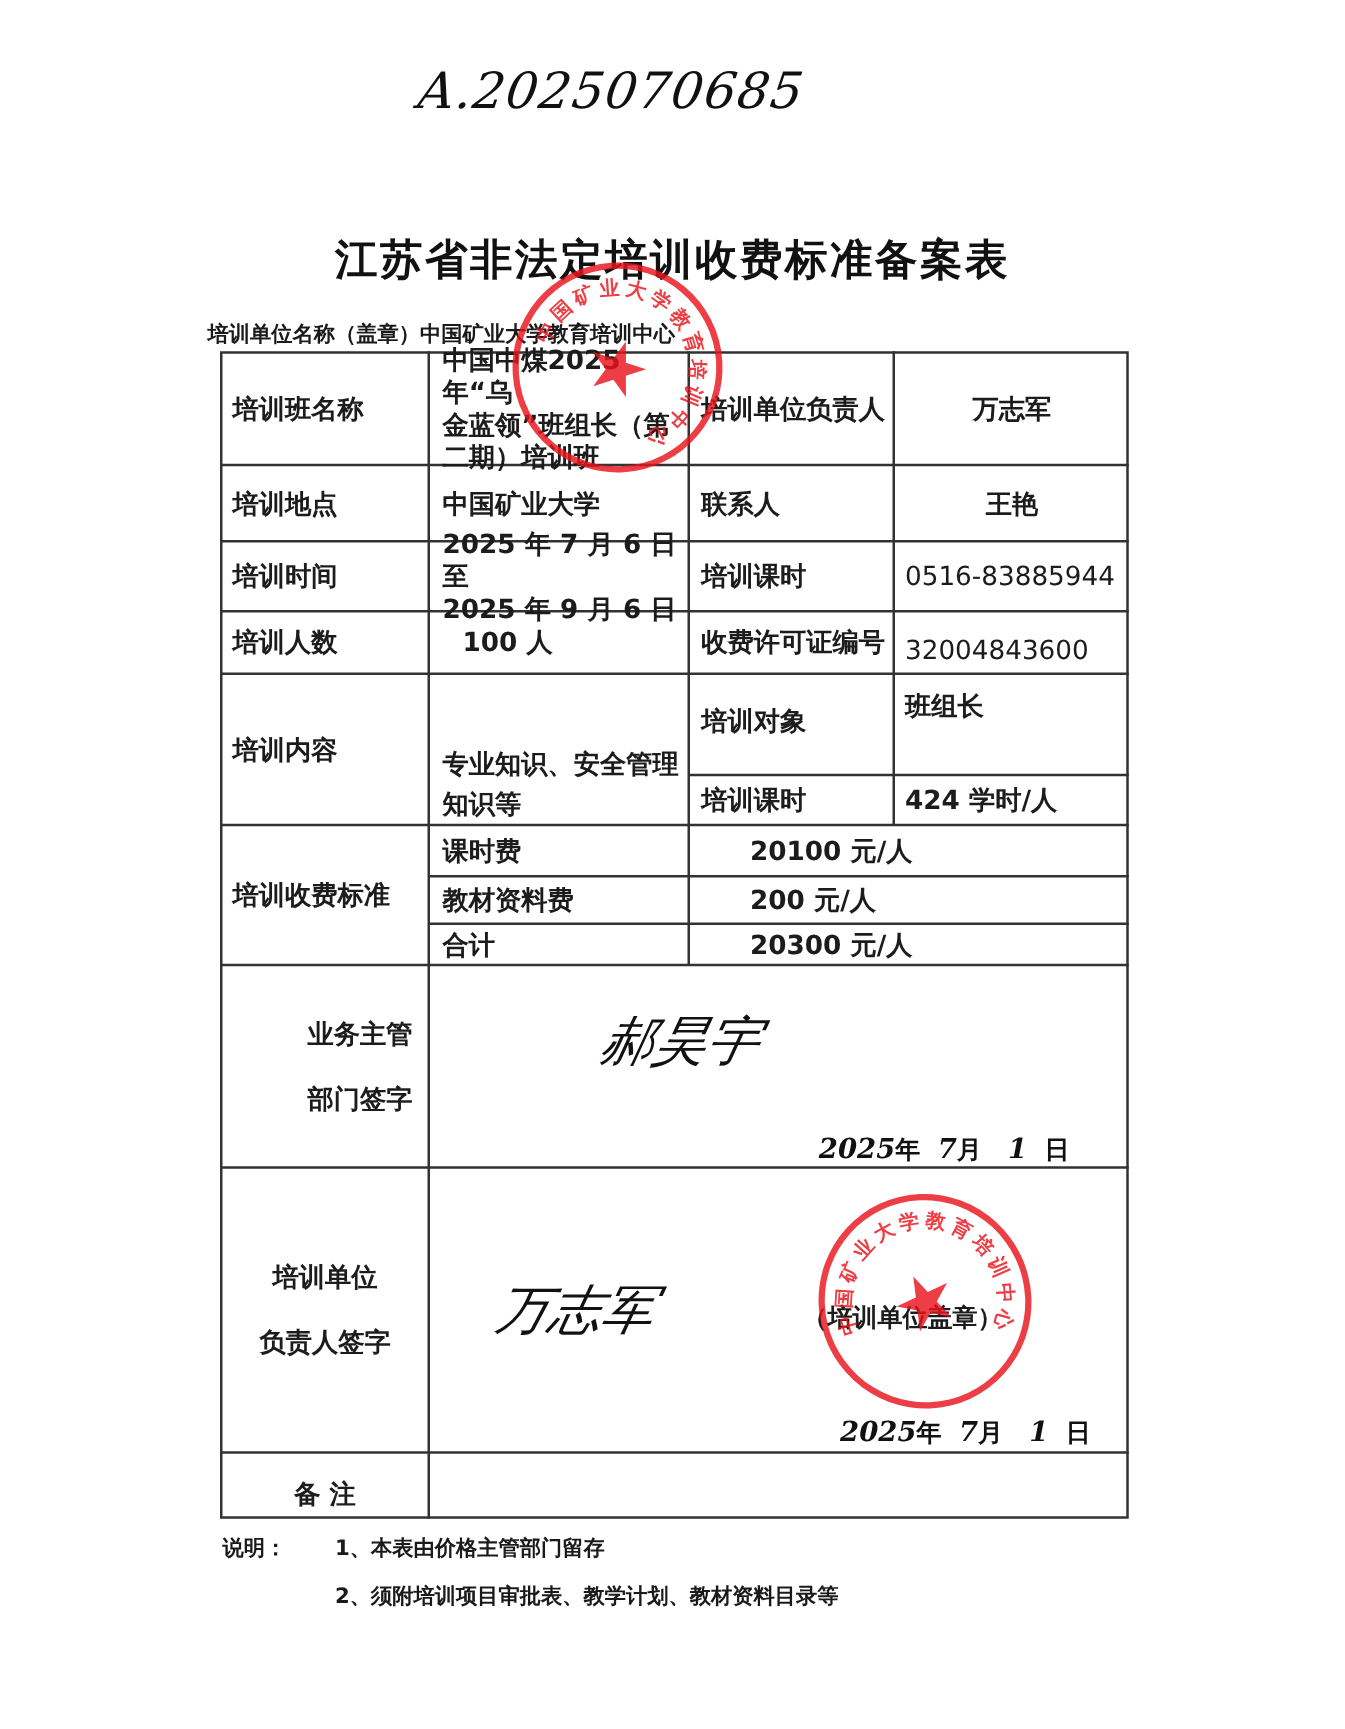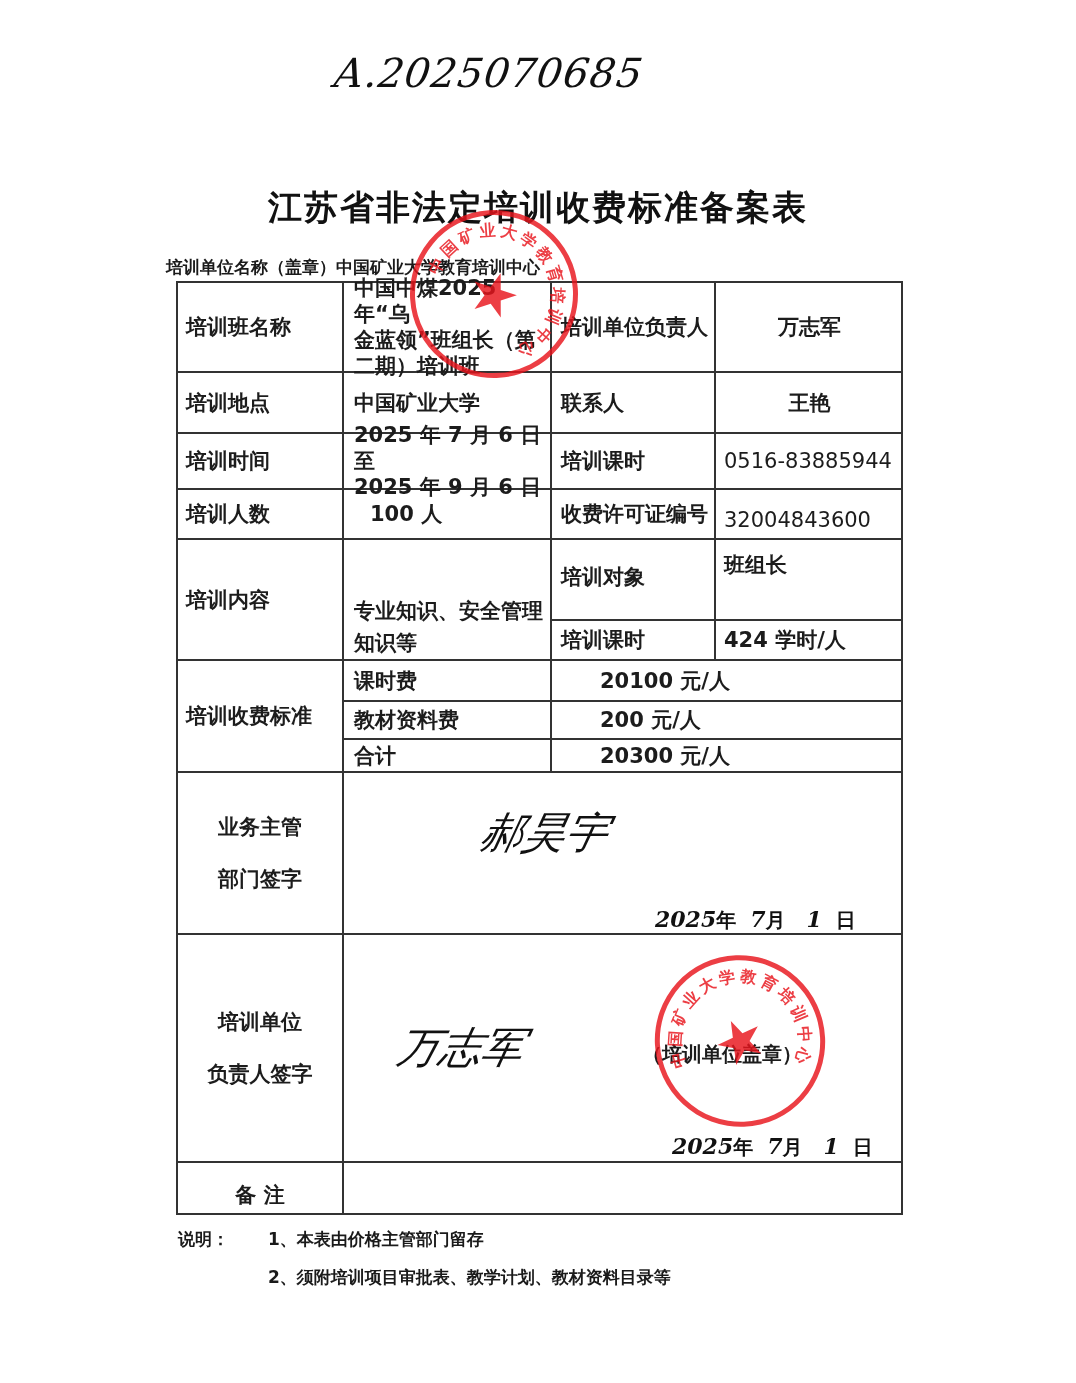--- a/index.html
+++ b/index.html
@@ -119,21 +119,21 @@
 <div class="cell" style="left:724px;top:621px;width:179px;height:38px;">424 学时/人</div>
 
 <div class="cell" style="left:186px;top:661px;width:156px;height:110px;">培训收费标准</div>
 <div class="cell" style="left:354px;top:661px;width:196px;height:39px;">课时费</div>
 <div class="cell" style="left:600px;top:661px;width:300px;height:39px;">20100 元/人</div>
 <div class="cell" style="left:354px;top:702px;width:196px;height:36px;">教材资料费</div>
 <div class="cell" style="left:600px;top:702px;width:300px;height:36px;">200 元/人</div>
 <div class="cell" style="left:354px;top:740px;width:196px;height:31px;">合计</div>
 <div class="cell" style="left:600px;top:740px;width:300px;height:31px;">20300 元/人</div>
 
-<div class="cell center" style="left:178px;top:773px;width:164px;height:160px;">
+<div class="cell center" style="left:178px;top:773px;width:164px;height:160px;padding-left:28px;">
   <div style="line-height:52px;">
     <div>业务主管</div>
     <div>部门签字</div>
   </div>
 </div>
 <div class="signature" style="left:482px;top:805px;">郝昊宇</div>
 <div class="date-hand" style="left:655px;top:906px;">
   <span class="h">2025</span><span>年</span>
   &nbsp;<span class="h">7</span><span>月</span>
   &nbsp;&nbsp;<span class="h">1</span>&nbsp;&nbsp;<span>日</span>

